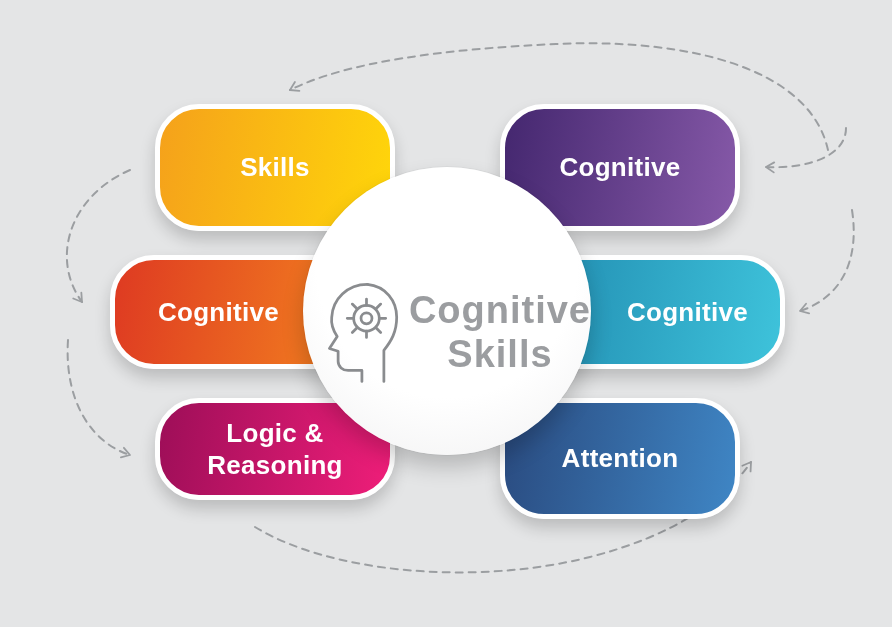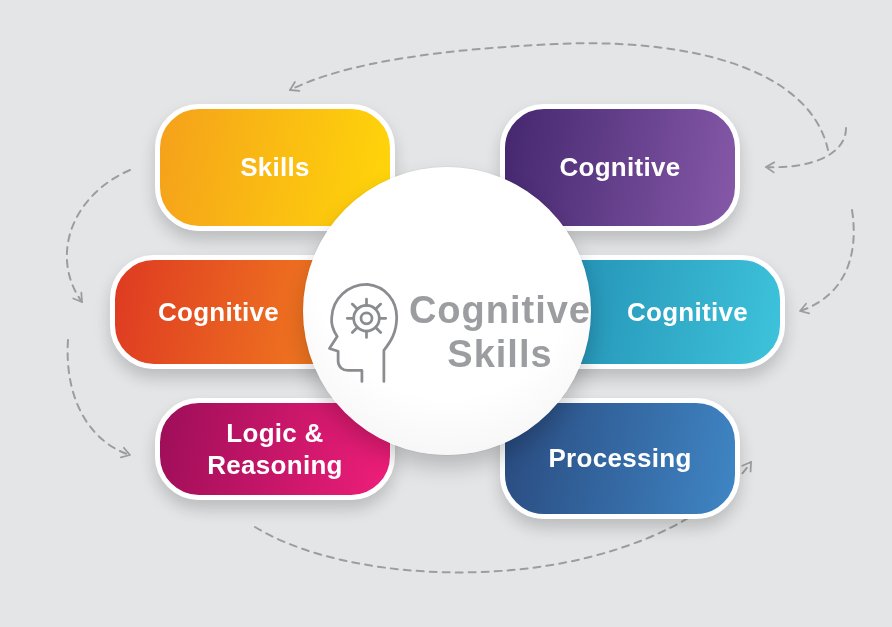--- a/index.html
+++ b/index.html
@@ -100,21 +100,21 @@
   <div class="card" id="card-perception" style="background: linear-gradient(100deg, rgb(30, 134, 172) 0%, rgb(62, 195, 219) 100%);">
     <span class="label">Cognitive</span>
   </div>
 
   <div class="card" id="card-logic" style="background: linear-gradient(100deg, rgb(157, 14, 88) 0%, rgb(239, 30, 121) 100%);">
     <span class="label">Logic &amp;
 Reasoning</span>
   </div>
 
   <div class="card" id="card-attention" style="background: linear-gradient(100deg, rgb(42, 75, 128) 0%, rgb(63, 134, 197) 100%);">
-    <span class="label">Processing</span>
+    <span class="label">Attention</span>
   </div>
 
   <div class="center-circle">
     <svg class="head-icon" viewBox="0 0 100 118" style="color: rgb(138, 140, 143);">
       <g fill="none" stroke="currentColor" stroke-width="3" stroke-linecap="round" stroke-linejoin="round">
         <path d="M57 7 C 35 7 19 23 18 43 C 17 51 20 58 24 64 L 15.5 77 L 25 80 L 25 91 C 25 97 30 101 36 101 L 51 101 L 51 113"></path>
         <path d="M57 7 C 77 9 89 25 89 43 C 89 59 83 69 75 79 L 75 113"></path>
         <circle cx="56" cy="44" r="14"></circle>
         <circle cx="56" cy="44" r="6"></circle>
         <path d="M70 44 L77 44 M66.6 54.6 L71.5 59.5 M56 58 L56 65 M45.4 54.6 L40.5 59.5 M42 44 L35 44 M45.4 33.4 L40.5 28.5 M56 30 L56 23 M66.6 33.4 L71.5 28.5"></path>

